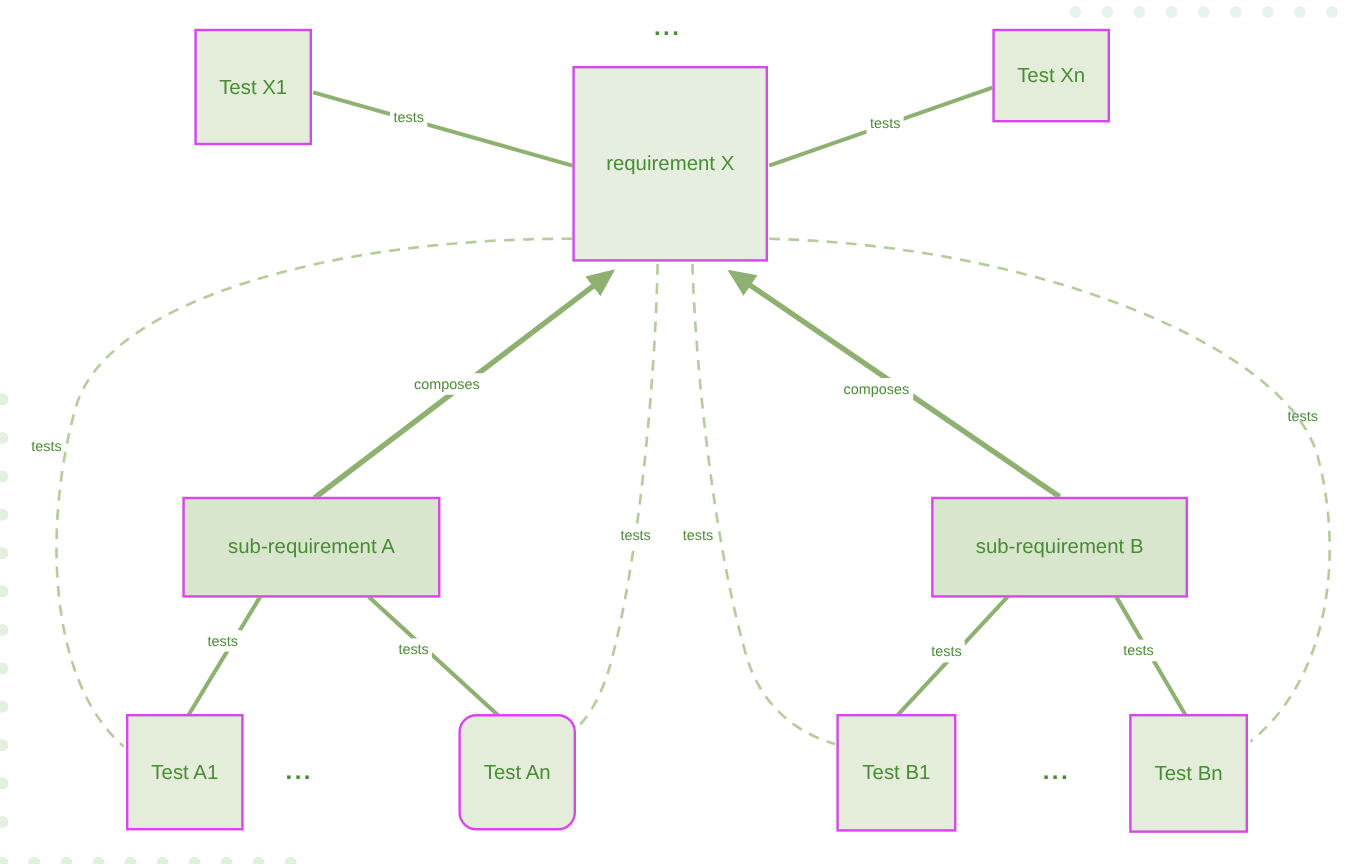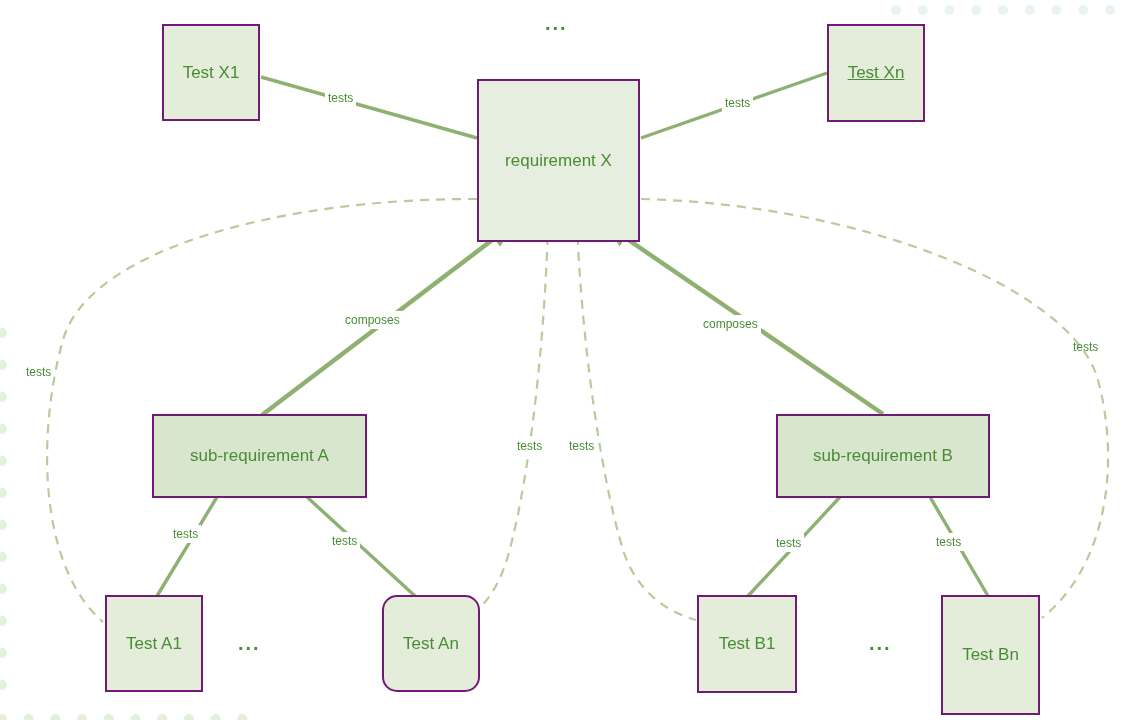--- a/index.html
+++ b/index.html
@@ -3,32 +3,32 @@
 <meta charset="utf-8">
 <style>
   html,body{margin:0;padding:0;background:#ffffff;}
   body{width:1126px;height:720px;overflow:hidden;font-family:"Liberation Sans",sans-serif;}
   .canvas{position:relative;width:1126px;height:720px;background:#ffffff;}
   .canvas > svg{position:absolute;left:0;top:0;}
 
   .node{
     position:absolute;box-sizing:border-box;
     display:flex;align-items:center;justify-content:center;
-    border:2px solid #701a75;background:#e3edda;
+    border:2px solid #d946ef;background:#e3edda;
     color:#4a8c36;font-size:17px;text-align:center;line-height:1.15;
   }
-  #n-req-x   {left:477px;top:55px;width:163px;height:163px;background:#e6efdf;margin-top:24px;}
+  #n-req-x   {left:477px;top:55px;width:163px;height:163px;background:#e6efdf;}
   #n-test-x1 {left:162px;top:24px;width:98px;height:97px;}
-  #n-test-xn {left:827px;top:24px;width:98px;height:98px;text-decoration:underline;}
+  #n-test-xn {left:827px;top:24px;width:98px;height:78px;}
   #n-sub-a   {left:152px;top:414px;width:215px;height:84px;background:#d9e6ce;}
   #n-sub-b   {left:776px;top:414px;width:214px;height:84px;background:#d9e6ce;align-items:center;}
   #n-test-a1 {left:105px;top:595px;width:98px;height:97px;align-items:center;}
   #n-test-an {left:382px;top:595px;width:98px;height:97px;border-radius:15px;}
   #n-test-b1 {left:697px;top:595px;width:100px;height:98px;}
-  #n-test-bn {left:941px;top:595px;width:99px;height:120px;}
+  #n-test-bn {left:941px;top:595px;width:99px;height:99px;}
 
   .edge-label{
     position:absolute;background:#ffffff;color:#4a8c36;
     font-size:12px;line-height:16px;padding:1px 3px;white-space:nowrap;
   }
   #lbl-tests-x1   {left:325px;top:89px;}
   #lbl-tests-xn   {left:722px;top:94px;}
   #lbl-composes-a {left:342px;top:311px;}
   #lbl-composes-b {left:700px;top:315px;}
   #lbl-tests-a1   {left:170px;top:525px;}

